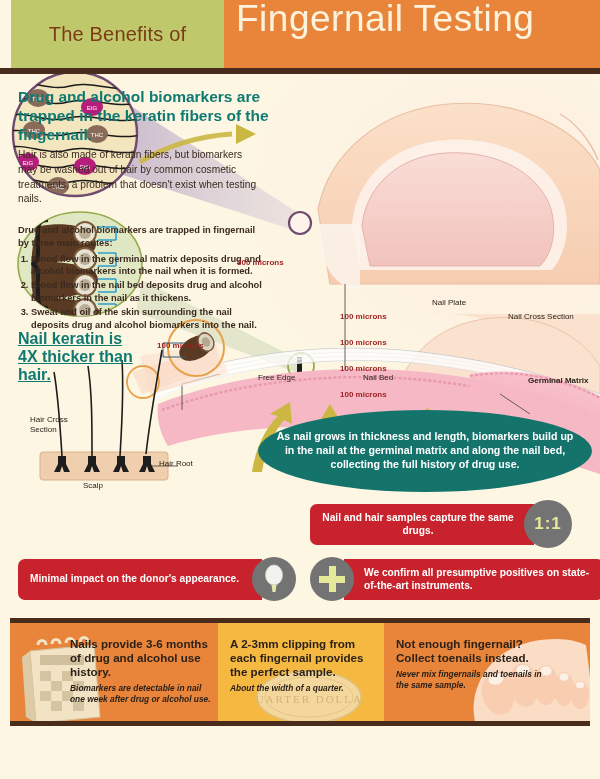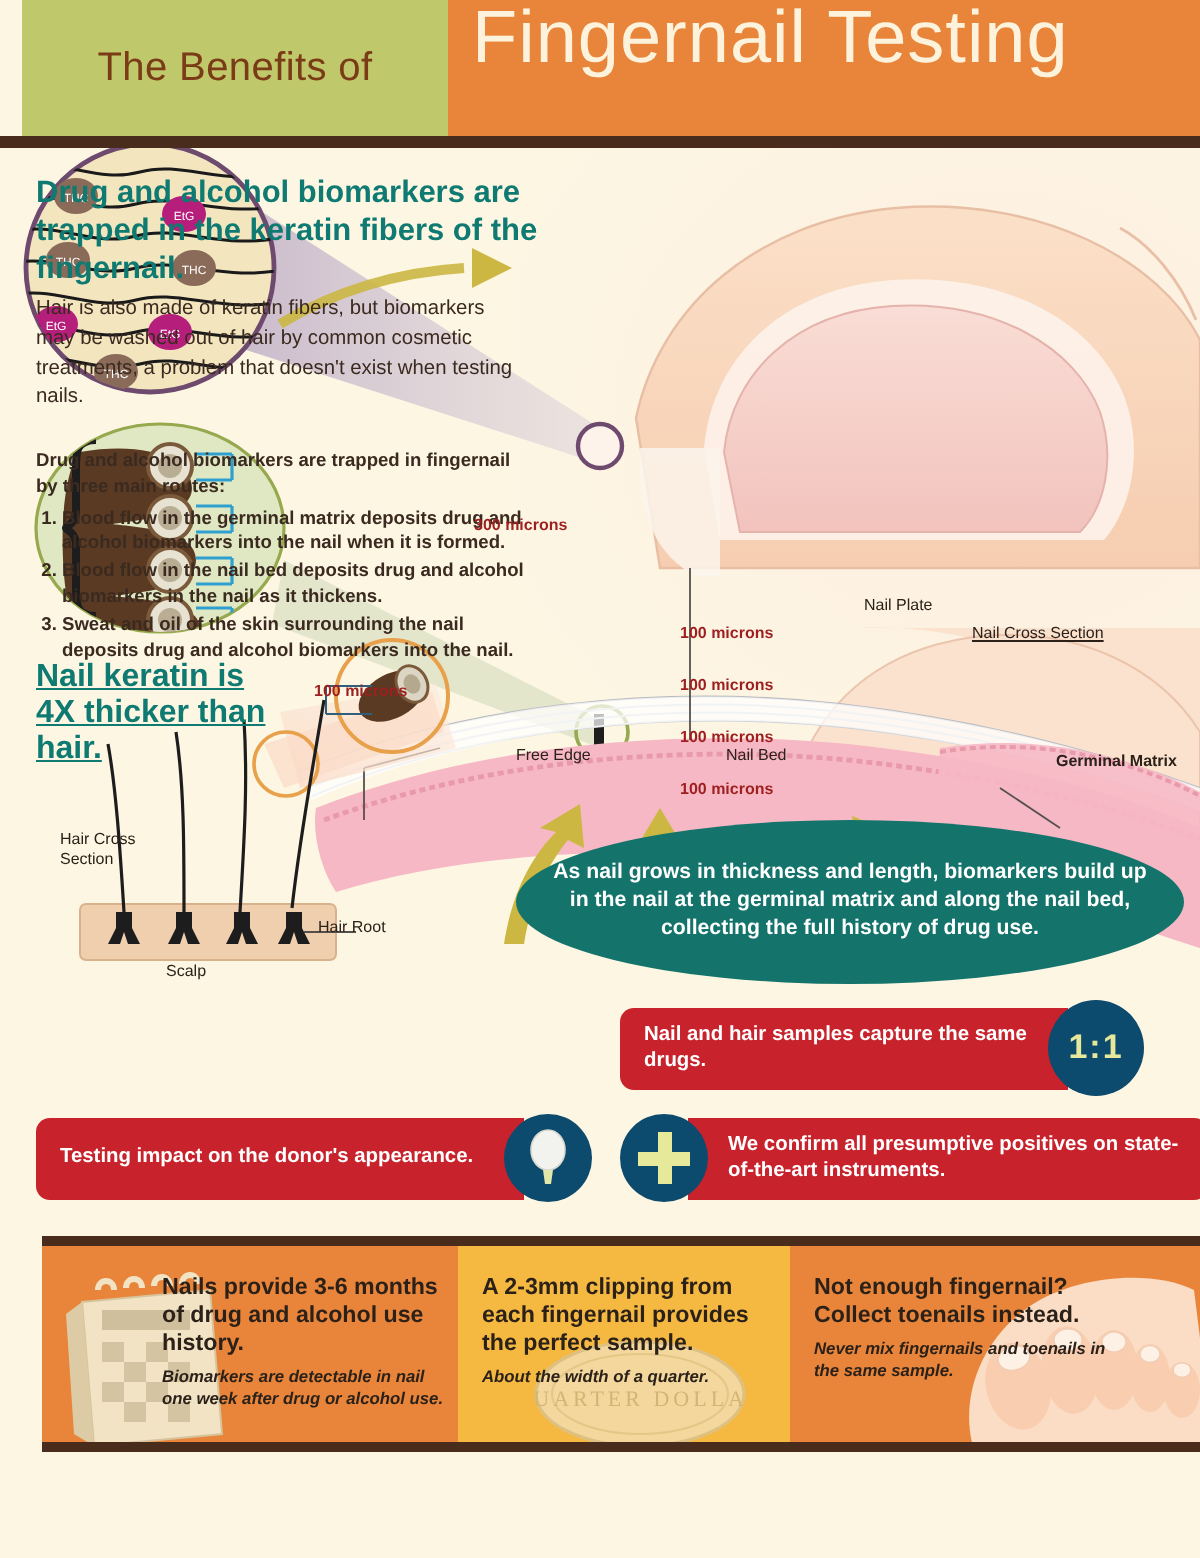--- a/index.html
+++ b/index.html
@@ -37,35 +37,35 @@
   .lbl.b{font-weight:bold;}
   .micron{position:absolute;font-size:8px;font-weight:bold;color:#9d1f1f;white-space:nowrap;}
 
   
   .teal{position:absolute;left:258px;top:410px;width:334px;height:82px;background:#14746c;
         border-radius:50%/50%;display:flex;align-items:center;justify-content:center;}
   .teal p{margin:0;width:300px;text-align:center;color:#fff;font-size:10.6px;font-weight:bold;line-height:1.32;}
 
   
   .ben{position:absolute;display:flex;align-items:center;}
-  .circ{width:44px;height:44px;border-radius:50%;background:#0c4a6e;display:flex;
+  .circ{width:44px;height:44px;border-radius:50%;background:#737373;display:flex;
         align-items:center;justify-content:center;flex:none;position:relative;z-index:3;}
   .pill{background:#c8232c;color:#fff;font-size:10.2px;font-weight:bold;line-height:1.3;
         display:flex;align-items:center;padding:7px 12px;min-height:27px;}
   .pill-l{border-radius:0 7px 7px 0;margin-left:-10px;padding-left:20px;}
   .pill-r{border-radius:7px 0 0 7px;margin-right:-10px;padding-right:20px;}
   .ratio{color:#e6e89a;font-size:17px;font-weight:bold;letter-spacing:1px;}
   .plus{position:relative;width:26px;height:26px;}
   .plus:before,.plus:after{content:"";position:absolute;background:#e6e89a;}
   .plus:before{left:10px;top:0;width:7px;height:26px;}
   .plus:after{left:0;top:10px;width:26px;height:7px;}
 
   
   .btm{position:absolute;left:10px;top:618px;width:580px;height:108px;display:flex;
-       border-top:5px solid #4a2c1c;border-bottom:5px solid #4a2c1c;box-sizing:border-box;margin-left:11px;}
+       border-top:5px solid #4a2c1c;border-bottom:5px solid #4a2c1c;box-sizing:border-box;}
   .pnl{position:relative;overflow:hidden;}
   .p1{width:208px;background:#e8853a;}
   .p2{width:166px;background:#f5b942;}
   .p3{flex:1;background:#e8853a;}
   .pnl h4{margin:0;font-size:11.6px;font-weight:bold;color:#2b2119;line-height:1.22;position:relative;z-index:2;}
   .pnl .sub{margin:4px 0 0 0;font-size:8.4px;font-style:italic;font-weight:bold;color:#2b2119;line-height:1.3;position:relative;z-index:2;}
 
   
   .foot{position:absolute;left:0;top:731px;width:600px;height:48px;background:#fdf6e3;}
 </style>
@@ -278,43 +278,43 @@
   <div class="nailker">Nail keratin is 4X thicker than hair.</div>
 
   <span class="micron" style="left:340px;top:312px;">100 microns</span>
   <span class="micron" style="left:340px;top:338px;">100 microns</span>
   <span class="micron" style="left:340px;top:364px;">100 microns</span>
   <span class="micron" style="left:340px;top:390px;">100 microns</span>
   <span class="micron" style="left:237px;top:258px;">300 microns</span>
   <span class="micron" style="left:157px;top:341px;">100 microns</span>
 
   <span class="lbl" style="left:432px;top:298px;">Nail Plate</span>
-  <span class="lbl" style="left:486px;top:312px;text-decoration:underline;">Nail Cross Section</span>
+  <span class="lbl" style="left:508px;top:312px;">Nail Cross Section</span>
   <span class="lbl" style="left:258px;top:373px;">Free Edge</span>
   <span class="lbl" style="left:363px;top:373px;">Nail Bed</span>
   <span class="lbl b" style="left:528px;top:376px;">Germinal Matrix</span>
 
   <span class="lbl" style="left:30px;top:415px;width:56px;white-space:normal;line-height:1.25;">Hair Cross Section</span>
   <span class="lbl" style="left:159px;top:459px;">Hair Root</span>
   <span class="lbl" style="left:83px;top:481px;">Scalp</span>
 
   <div class="teal">
     <p>As nail grows in thickness and length, biomarkers build up in the nail at the germinal matrix and along the nail bed, collecting the full history of drug use.</p>
   </div>
 
 
   <div class="ben" style="left:310px;top:500px;">
-    <div class="pill pill-r" style="width:192px;">Nail and hair samples capture the same drugs.</div>
+    <div class="pill pill-r" style="width:192px;text-align:center;">Nail and hair samples capture the same drugs.</div>
     <div class="circ" style="width:48px;height:48px;">
       <span class="ratio">1:1</span>
     </div>
   </div>
 
   <div class="ben" style="left:18px;top:557px;">
-    <div class="pill pill-r" style="width:212px;">Testing impact on the donor's appearance.</div>
+    <div class="pill pill-r" style="width:212px;">Minimal impact on the donor's appearance.</div>
     <div class="circ">
       <svg width="28" height="30" viewBox="0 0 28 30">
         <ellipse cx="14" cy="11" rx="8.5" ry="10" fill="#f2f2ee" stroke="#d8d8cf" stroke-width=".8"></ellipse>
         <path d="M11.5,21 L16.5,21 L15.5,28 L12.5,28 Z" fill="#e3e8a8"></path>
       </svg>
     </div>
   </div>
 
   <div class="ben" style="left:310px;top:557px;">
     <div class="circ">

